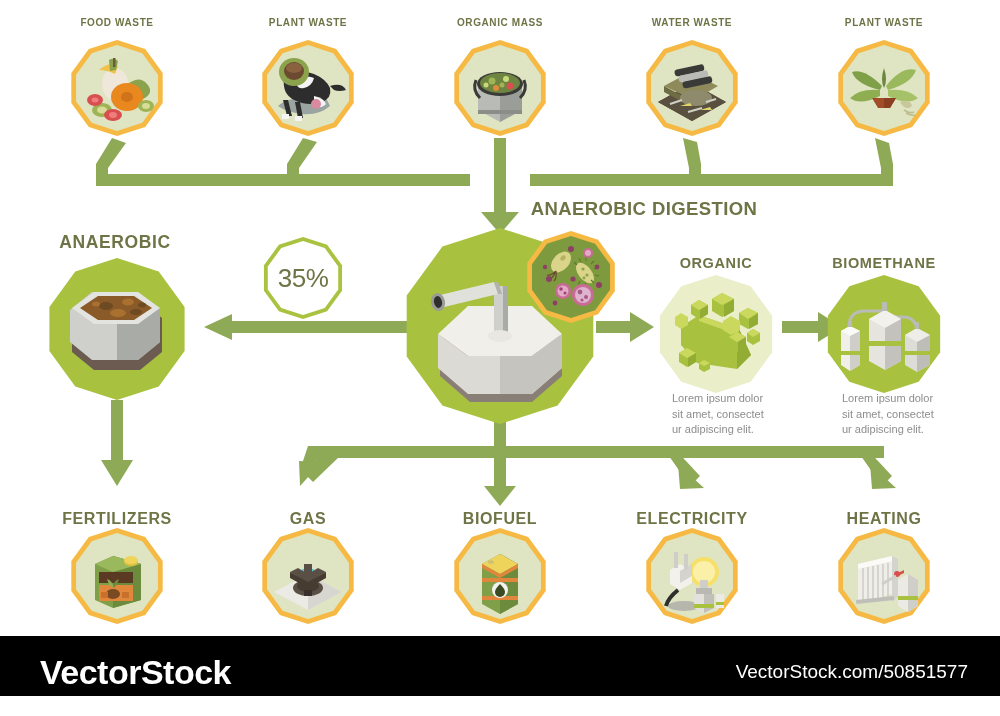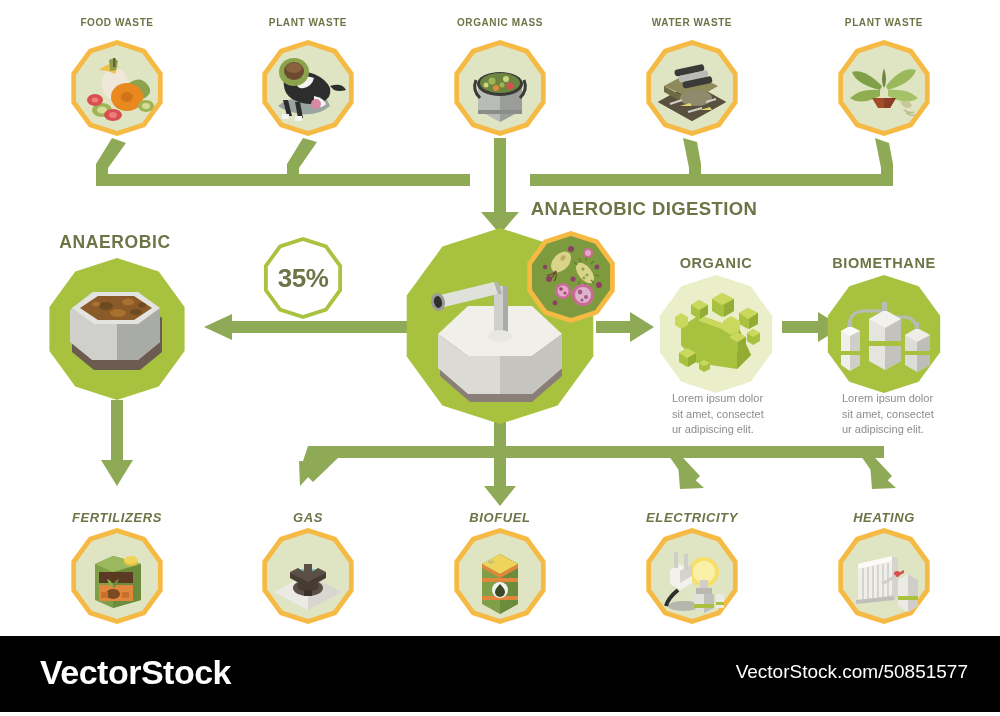--- a/index.html
+++ b/index.html
@@ -21,21 +21,21 @@
     font-family:"Liberation Sans", sans-serif;
     font-weight:bold;
     color:#6f7447;
     letter-spacing:.6px;
     text-align:center;
     white-space:nowrap;
     transform:translateX(-50%);
     -webkit-font-smoothing:antialiased;
   }
   .cap.top{font-size:10px;}
-  .cap.bottom{font-size:13px;font-style:italic;}
+  .cap.bottom{font-size:16px;}
   .cap.mid{font-size:14.5px;}
   .cap.big{font-size:17.5px;}
   .cap.huge{font-size:18.5px;letter-spacing:.4px;margin-left:28px;}
 
   .body-txt{
     position:absolute;
     font-family:"Liberation Sans", sans-serif;
     font-size:11px;
     line-height:15.5px;
     color:#8d8d8d;
@@ -86,27 +86,27 @@
     background:#a9c23f;
     clip-path:polygon(50% 0%,79.4% 9.5%,97.6% 34.5%,97.6% 65.5%,79.4% 90.5%,50% 100%,20.6% 90.5%,2.4% 65.5%,2.4% 34.5%,20.6% 9.5%);
   }
   .pct .hole{
     position:absolute;inset:4px;
     background:#ffffff;
     clip-path:polygon(50% 0%,79.4% 9.5%,97.6% 34.5%,97.6% 65.5%,79.4% 90.5%,50% 100%,20.6% 90.5%,2.4% 65.5%,2.4% 34.5%,20.6% 9.5%);
   }
   .pct span{
     position:relative;
-    font-size:26px;font-weight:bold;color:#6f7447;
+    font-size:26px;font-weight:normal;color:#6f7447;
     letter-spacing:-.5px;
   }
 
   
   #wm{
-    position:absolute;left:0;top:636px;width:1000px;height:76px;
+    position:absolute;left:0;top:636px;width:1000px;height:60px;
     background:#000;
   }
   #wm .logo{
     position:absolute;left:40px;top:17px;
     color:#fff;font-size:34px;font-weight:bold;
     font-family:"Liberation Sans", sans-serif;
     letter-spacing:-.5px;
   }
   #wm .url{
     position:absolute;right:32px;top:25px;

